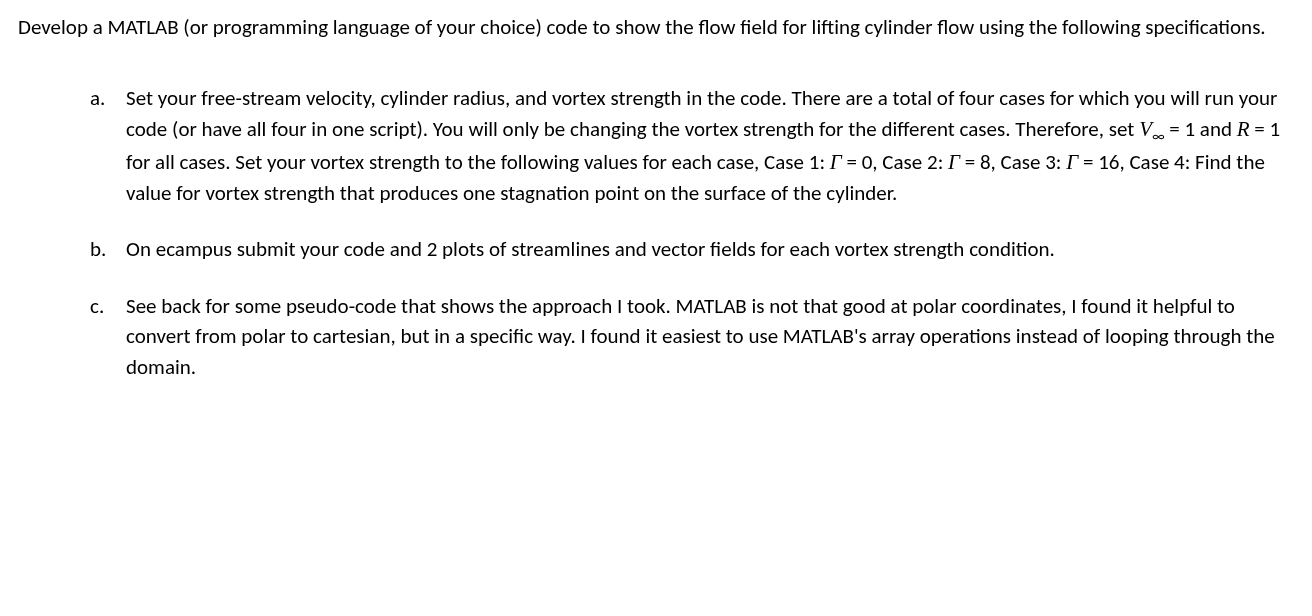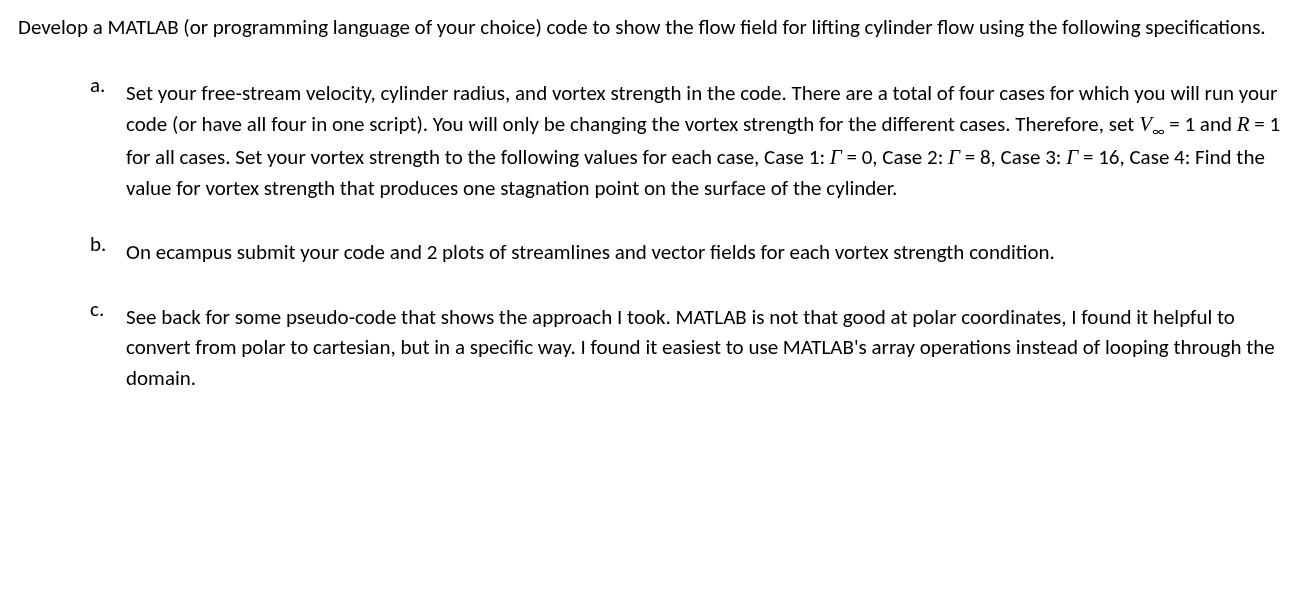--- a/index.html
+++ b/index.html
@@ -10,35 +10,34 @@
     body {
       font-family: Calibri, Arial, sans-serif;
       font-size: 21px;
       line-height: 1.45;
       color: #000;
       background: #fff;
       padding: 12px 18px;
       width: 1312px;
     }
     .intro {
-      margin-bottom: 28px;
+      margin-bottom: 41px;
     }
     .item {
       display: flex;
       margin-bottom: 26px;
       padding-left: 72px;
     }
     .item-label {
       min-width: 36px;
       flex-shrink: 0;
     }
     .item-content {
       flex: 1;
       padding-right: 8px;
-      margin-top: 8px;
     }
     .math-italic {
       font-style: italic;
       font-family: 'Cambria Math', 'Times New Roman', serif;
     }
     .subscript {
       font-size: 0.7em;
       vertical-align: sub;
     }
   </style>

